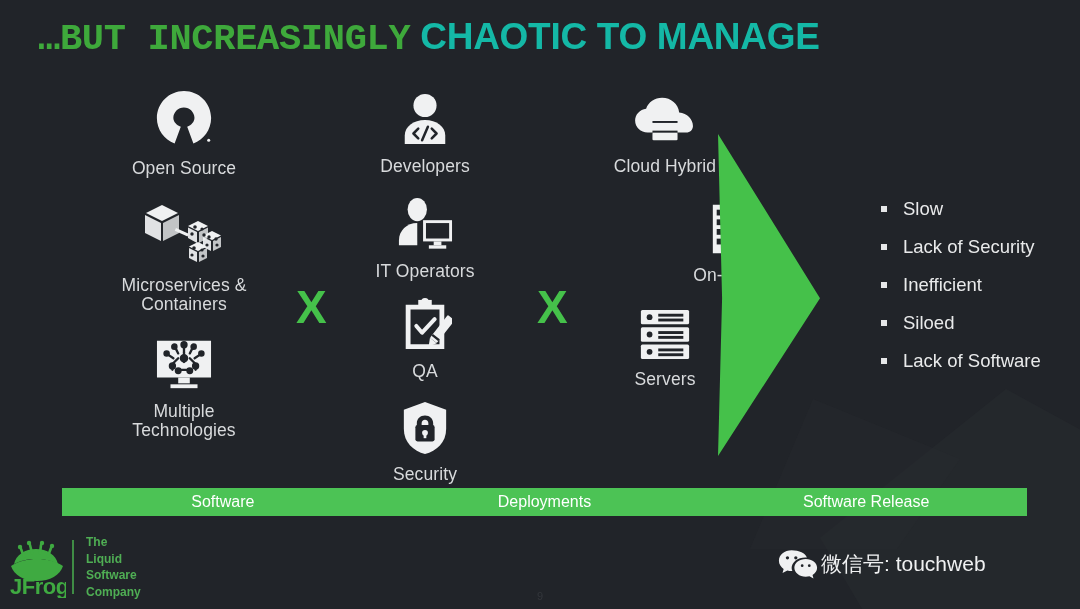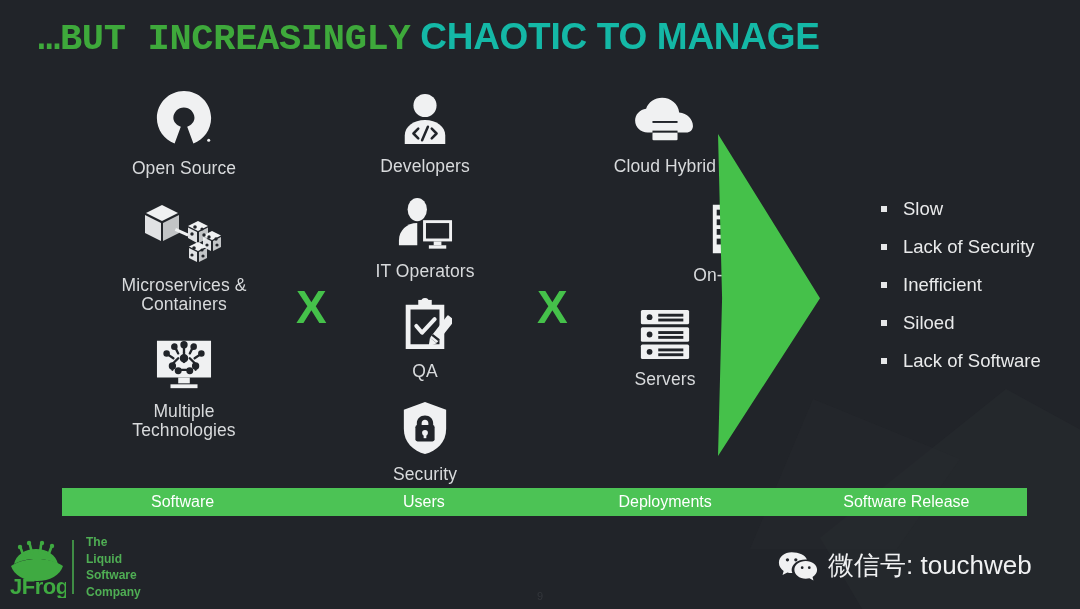--- a/index.html
+++ b/index.html
@@ -91,21 +91,21 @@
 
   
   .logo { position:absolute; left:8px; top:534px; display:flex; align-items:center; }
   .logo .mark { width:58px; height:62px; position:relative; }
   .logo .divider { width:2px; height:54px; background:#3f8c45; margin:0 12px 0 6px; }
   .logo .tag { color:#4fae54; font-size:12px; font-weight:bold; line-height:1.38;
     white-space:pre-line; }
 
   
   .wechat { position:absolute; left:778px; top:548px; display:flex; align-items:center; }
-  .wechat .wtxt { color:#f0f1f2; font-size:26px; margin-left:10px; white-space:nowrap; }
+  .wechat .wtxt { color:#f0f1f2; font-size:21px; margin-left:3px; white-space:nowrap; }
 
   
   .slideno {
     position:absolute; left:0; right:0; top:590px; text-align:center;
     color:#33363b; font-size:11px;
   }
 </style>
 </head>
 <body>
 
@@ -367,21 +367,20 @@
     <span class="btxt">Siloed</span>
   </div>
   <div class="bullet">
     <span class="sq"></span>
     <span class="btxt">Lack of Software</span>
   </div>
 </div>
 
 <div class="bar">
   <span class="seg">Software</span>
-  <span class="seg">Users</span>
   <span class="seg">Deployments</span>
   <span class="seg">Software Release</span>
 </div>
 
 <div class="logo">
   <span class="mark">
     <svg width="58" height="62" viewBox="0 0 58 62">
       <g fill="#3faa41">
         <path d="M6 28c2-9 11-15 22-15s20 6 22 15c-6-3-13-5-22-5s-16 2-22 5z"></path>
         <path d="M3 30c8-5 16-7 26-7s18 2 26 7c-3 9-13 15-26 15S6 39 3 30z"></path>

